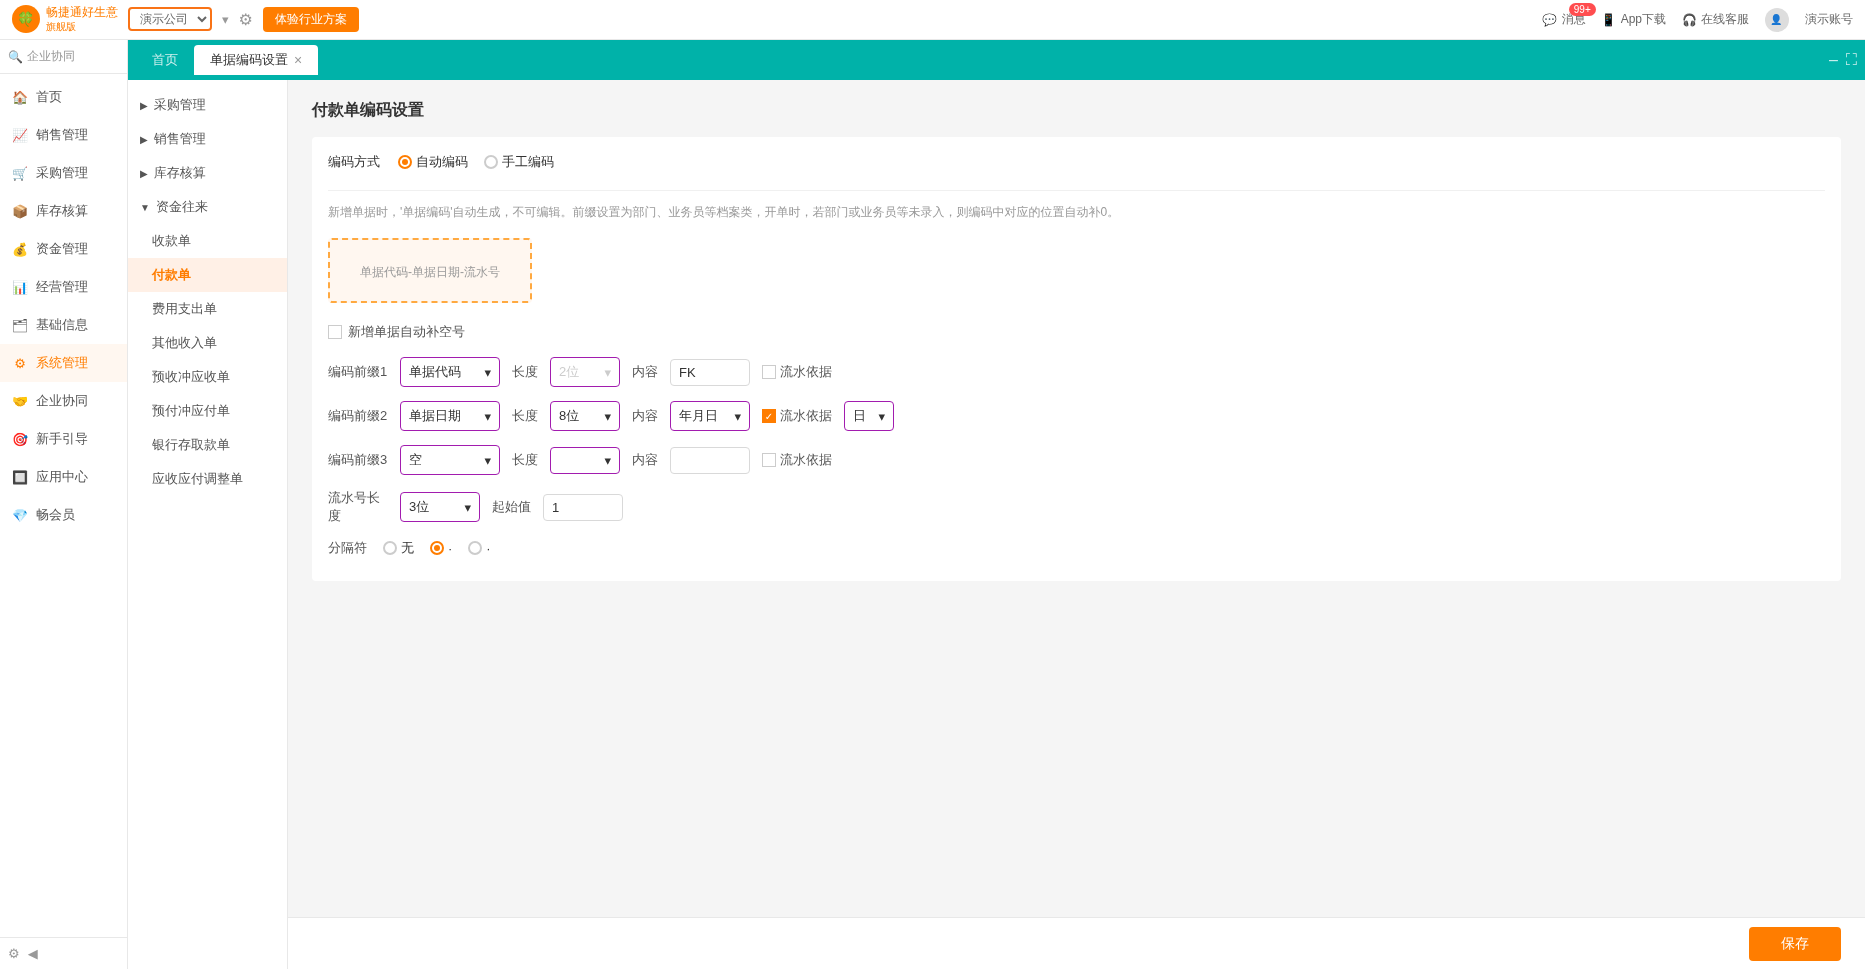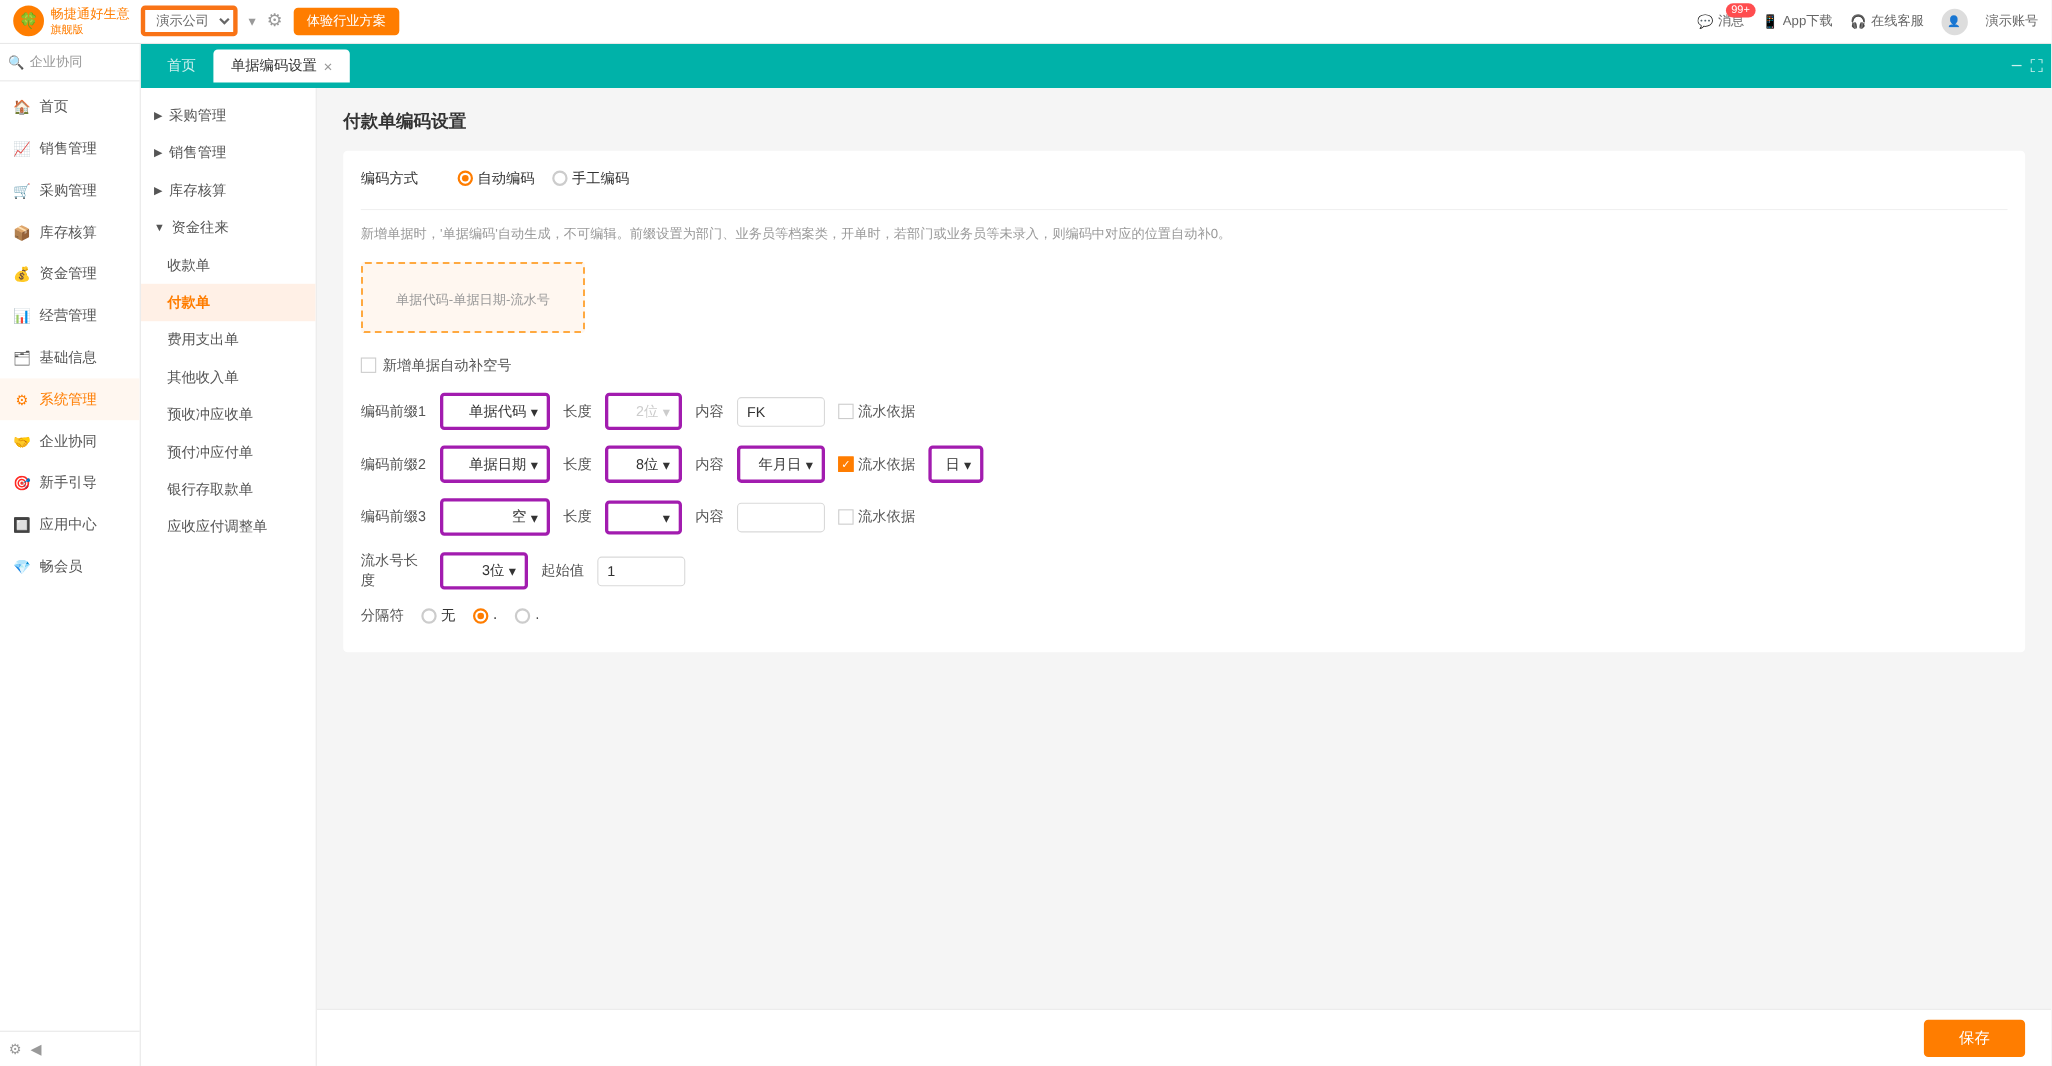--- a/index.html
+++ b/index.html
@@ -49,41 +49,41 @@
     .sub-sidebar-item { padding: 8px 12px 8px 24px; color: #555; font-size: 13px; cursor: pointer; }
     .sub-sidebar-item.active { color: #ff7d00; background: #fff7f0; font-weight: bold; }
     .chevron { font-size: 10px; }
 
     
     .main-content { flex: 1; padding: 20px 24px; overflow-y: auto; background: #f5f5f5; }
     .page-title { font-size: 16px; font-weight: bold; color: #333; margin-bottom: 16px; }
 
     
     .setting-panel { background: white; border-radius: 4px; padding: 16px; }
-    .encoding-type-row { display: flex; align-items: flex-start; gap: 36px; margin-bottom: 12px; padding-bottom: 19px; border-bottom: 1px solid #f0f0f0; }
+    .encoding-type-row { display: flex; align-items: flex-start; gap: 18px; margin-bottom: 12px; padding-bottom: 19px; border-bottom: 1px solid #f0f0f0; }
     .radio-group { display: flex; gap: 16px; align-items: center; }
     .radio-option { display: flex; align-items: center; gap: 4px; cursor: pointer; font-size: 13px; color: #333; }
 
     .hint-text { font-size: 12px; color: #999; margin-bottom: 16px; line-height: 1.6; }
 
     
     .code-preview { border: 2px dashed #ffa940; background: #fff7f0; border-radius: 4px; padding: 20px 30px; display: inline-block; margin-bottom: 20px; }
     .code-preview-main { font-size: 22px; font-weight: bold; color: #ff7d00; letter-spacing: 1px; }
     .code-preview-sub { font-size: 12px; color: #999; text-align: center; margin-top: 4px; }
 
     
     .checkbox-row { display: flex; align-items: center; gap: 6px; margin-bottom: 16px; }
     .cb { width: 14px; height: 14px; border: 1px solid #ccc; display: inline-flex; align-items: center; justify-content: center; cursor: pointer; }
     .cb.checked { background: #ff7d00; border-color: #ff7d00; color: white; font-size: 10px; }
     .cb-label { font-size: 13px; color: #555; }
 
     
     .form-row { display: flex; align-items: center; gap: 12px; margin-bottom: 14px; }
     .form-label { font-size: 13px; color: #555; width: 60px; flex-shrink: 0; }
-    .form-select { border: 3px solid #a21caf; border-radius: 4px; padding: 5px 8px; font-size: 13px; color: #333; background: white; display: flex; align-items: center; gap: 4px; cursor: pointer; min-width: 90px; justify-content: flex-end; }
+    .form-select { border: 1px solid #a21caf; border-radius: 4px; padding: 5px 8px; font-size: 13px; color: #333; background: white; display: flex; align-items: center; gap: 4px; cursor: pointer; min-width: 90px; justify-content: space-between; }
     .form-select-sm { min-width: 70px; }
     .form-input { border: 1px solid #d9d9d9; border-radius: 4px; padding: 5px 8px; font-size: 13px; color: #333; min-width: 80px; }
     .form-content-label { font-size: 13px; color: #555; }
     .liu-shui-cb { display: flex; align-items: center; gap: 4px; font-size: 13px; color: #555; }
 
     
     .sep-row { display: flex; align-items: center; gap: 16px; margin-bottom: 8px; }
     .sep-label { font-size: 13px; color: #555; }
 
     
@@ -97,21 +97,21 @@
 
 <div class="top-bar">
   <div class="top-bar-left">
     <div class="top-bar-logo">
       <div class="logo-icon">🍀</div>
       <div>
         <div class="logo-text">畅捷通好生意</div>
         <div class="logo-sub">旗舰版</div>
       </div>
     </div>
-    <select style="border:4px solid #f97316; border-radius:4px; font-size:12px; color:#666; padding:2px 6px;">
+    <select style="border:2px solid #f97316; border-radius:4px; font-size:12px; color:#666; padding:2px 6px;">
       <option>演示公司</option>
     </select>
     <span style="color:#999; cursor:pointer;">▾</span>
     <span style="color:#999; cursor:pointer; font-size:16px;">⚙</span>
     <button class="top-bar-btn">体验行业方案</button>
   </div>
   <div class="top-bar-right">
     <div class="badge-btn">
       <span>💬</span>
       <span>消息</span>

